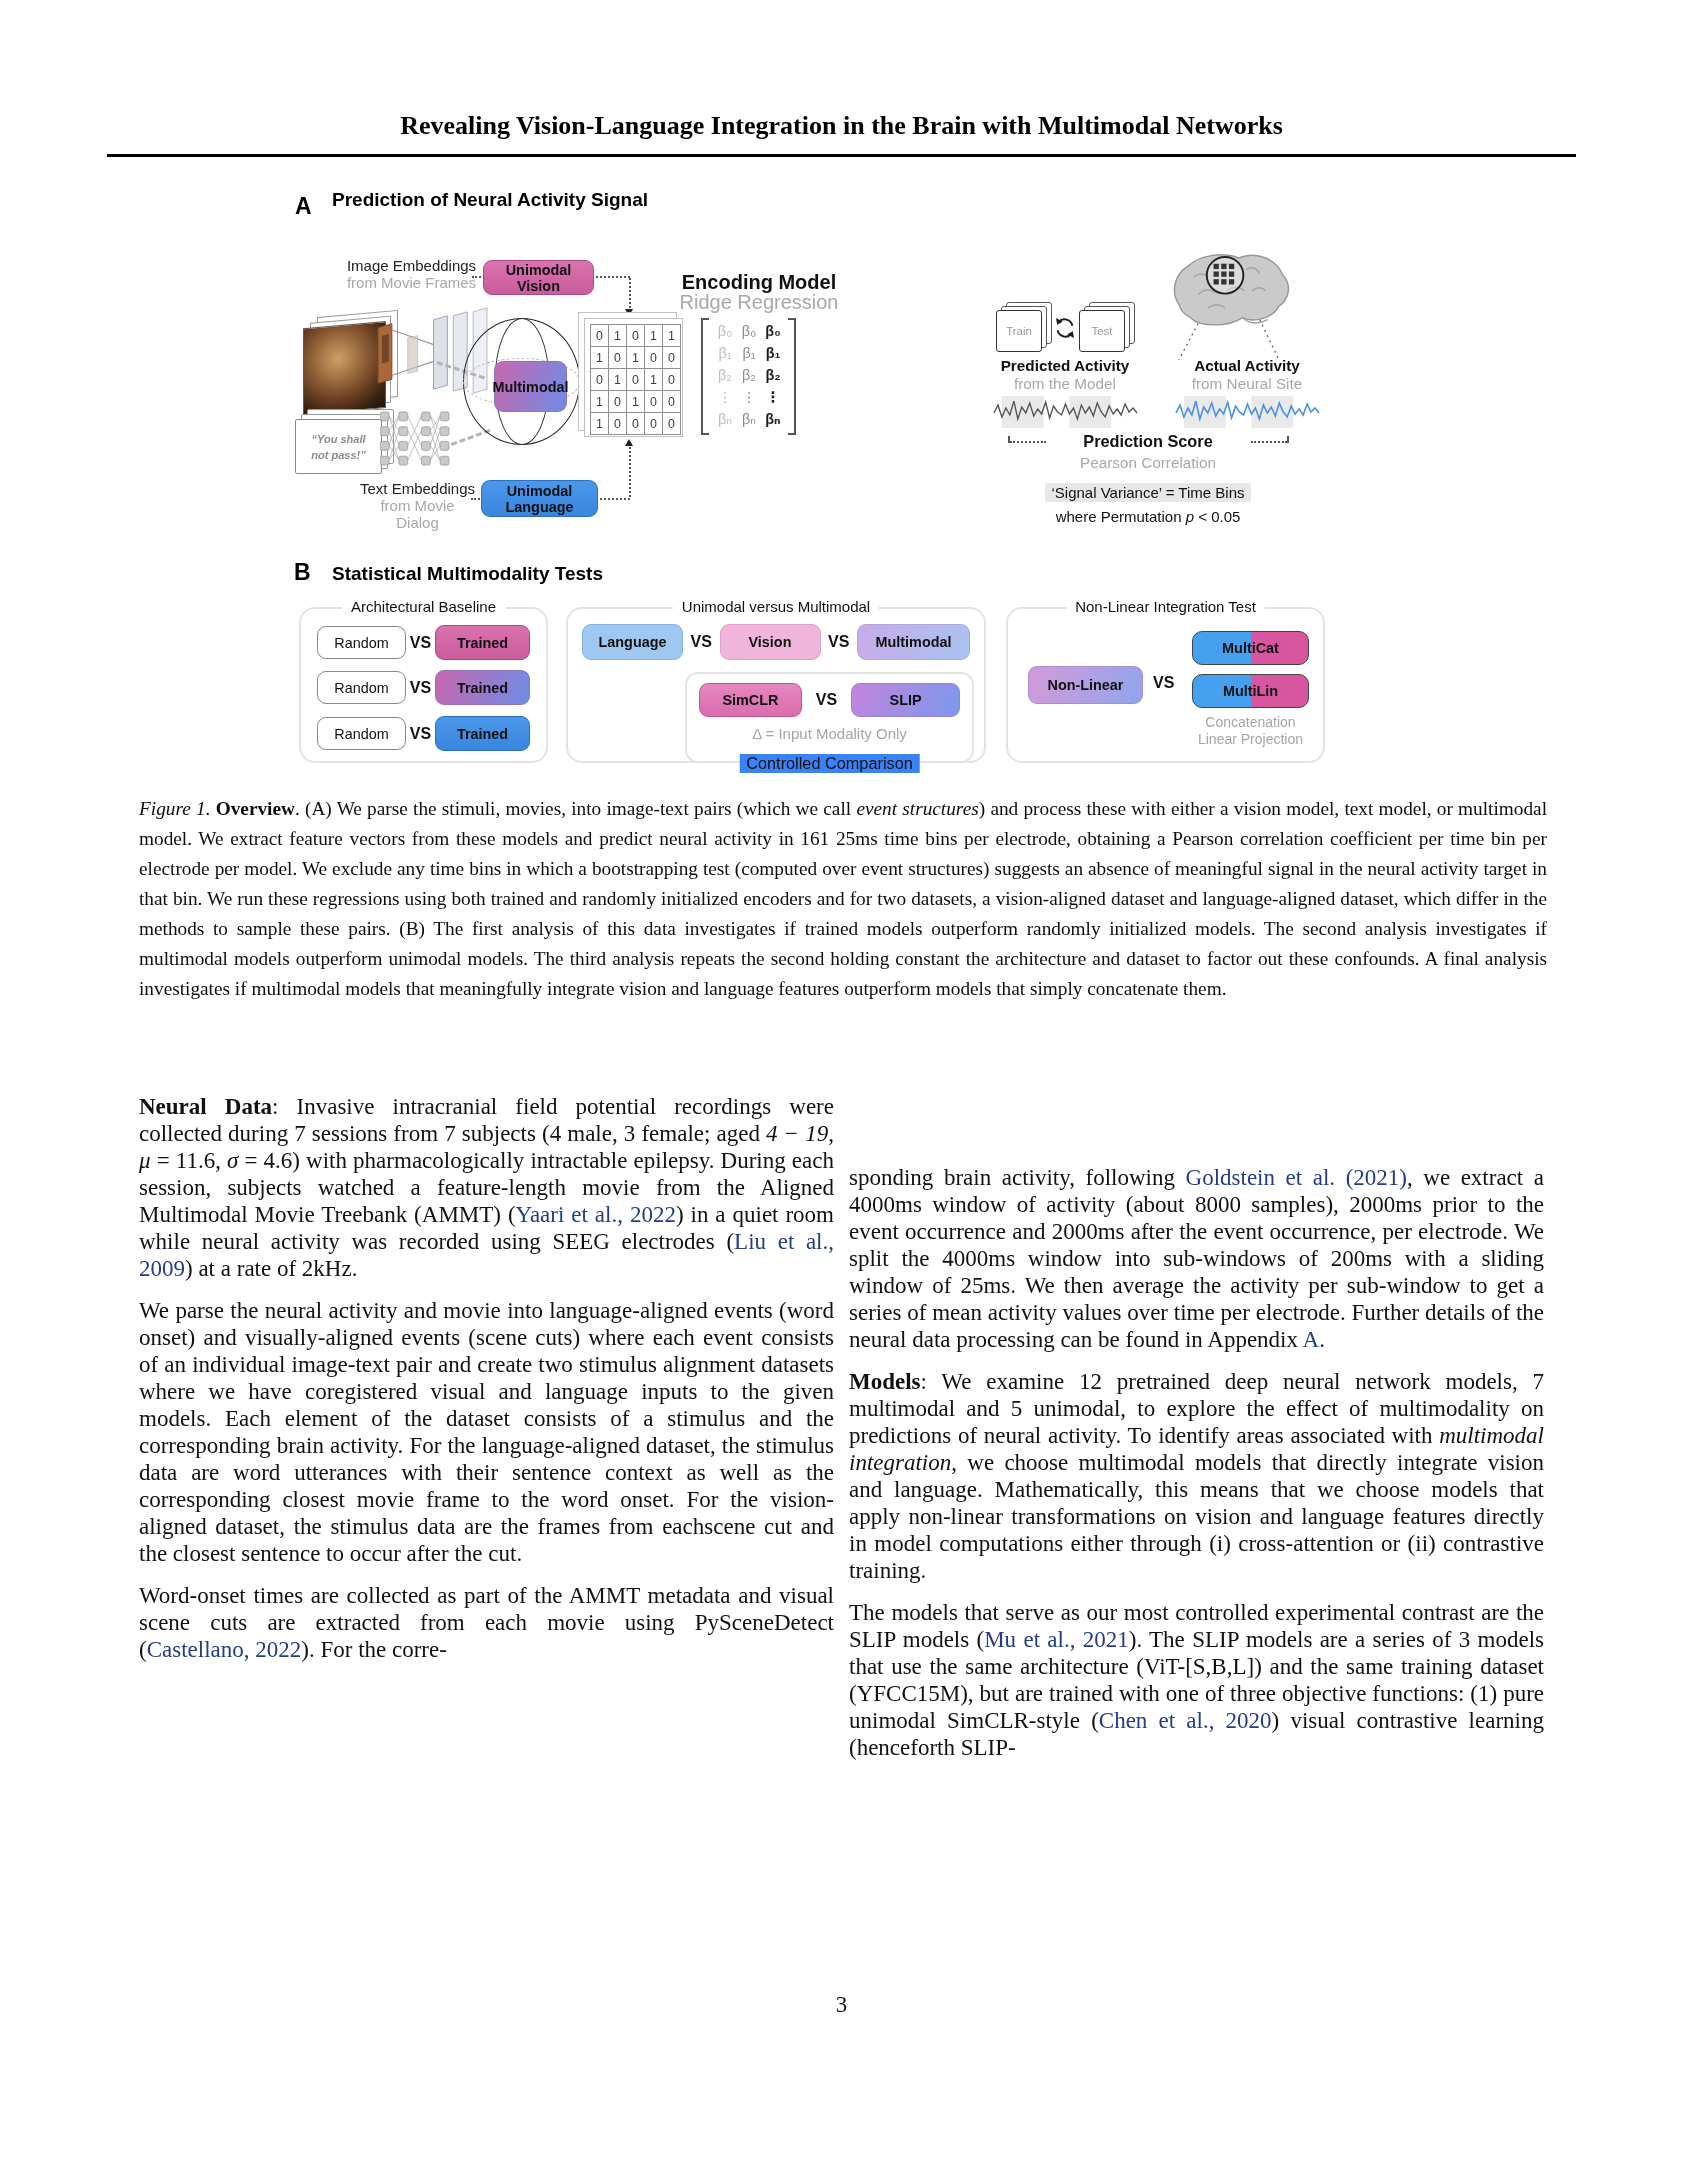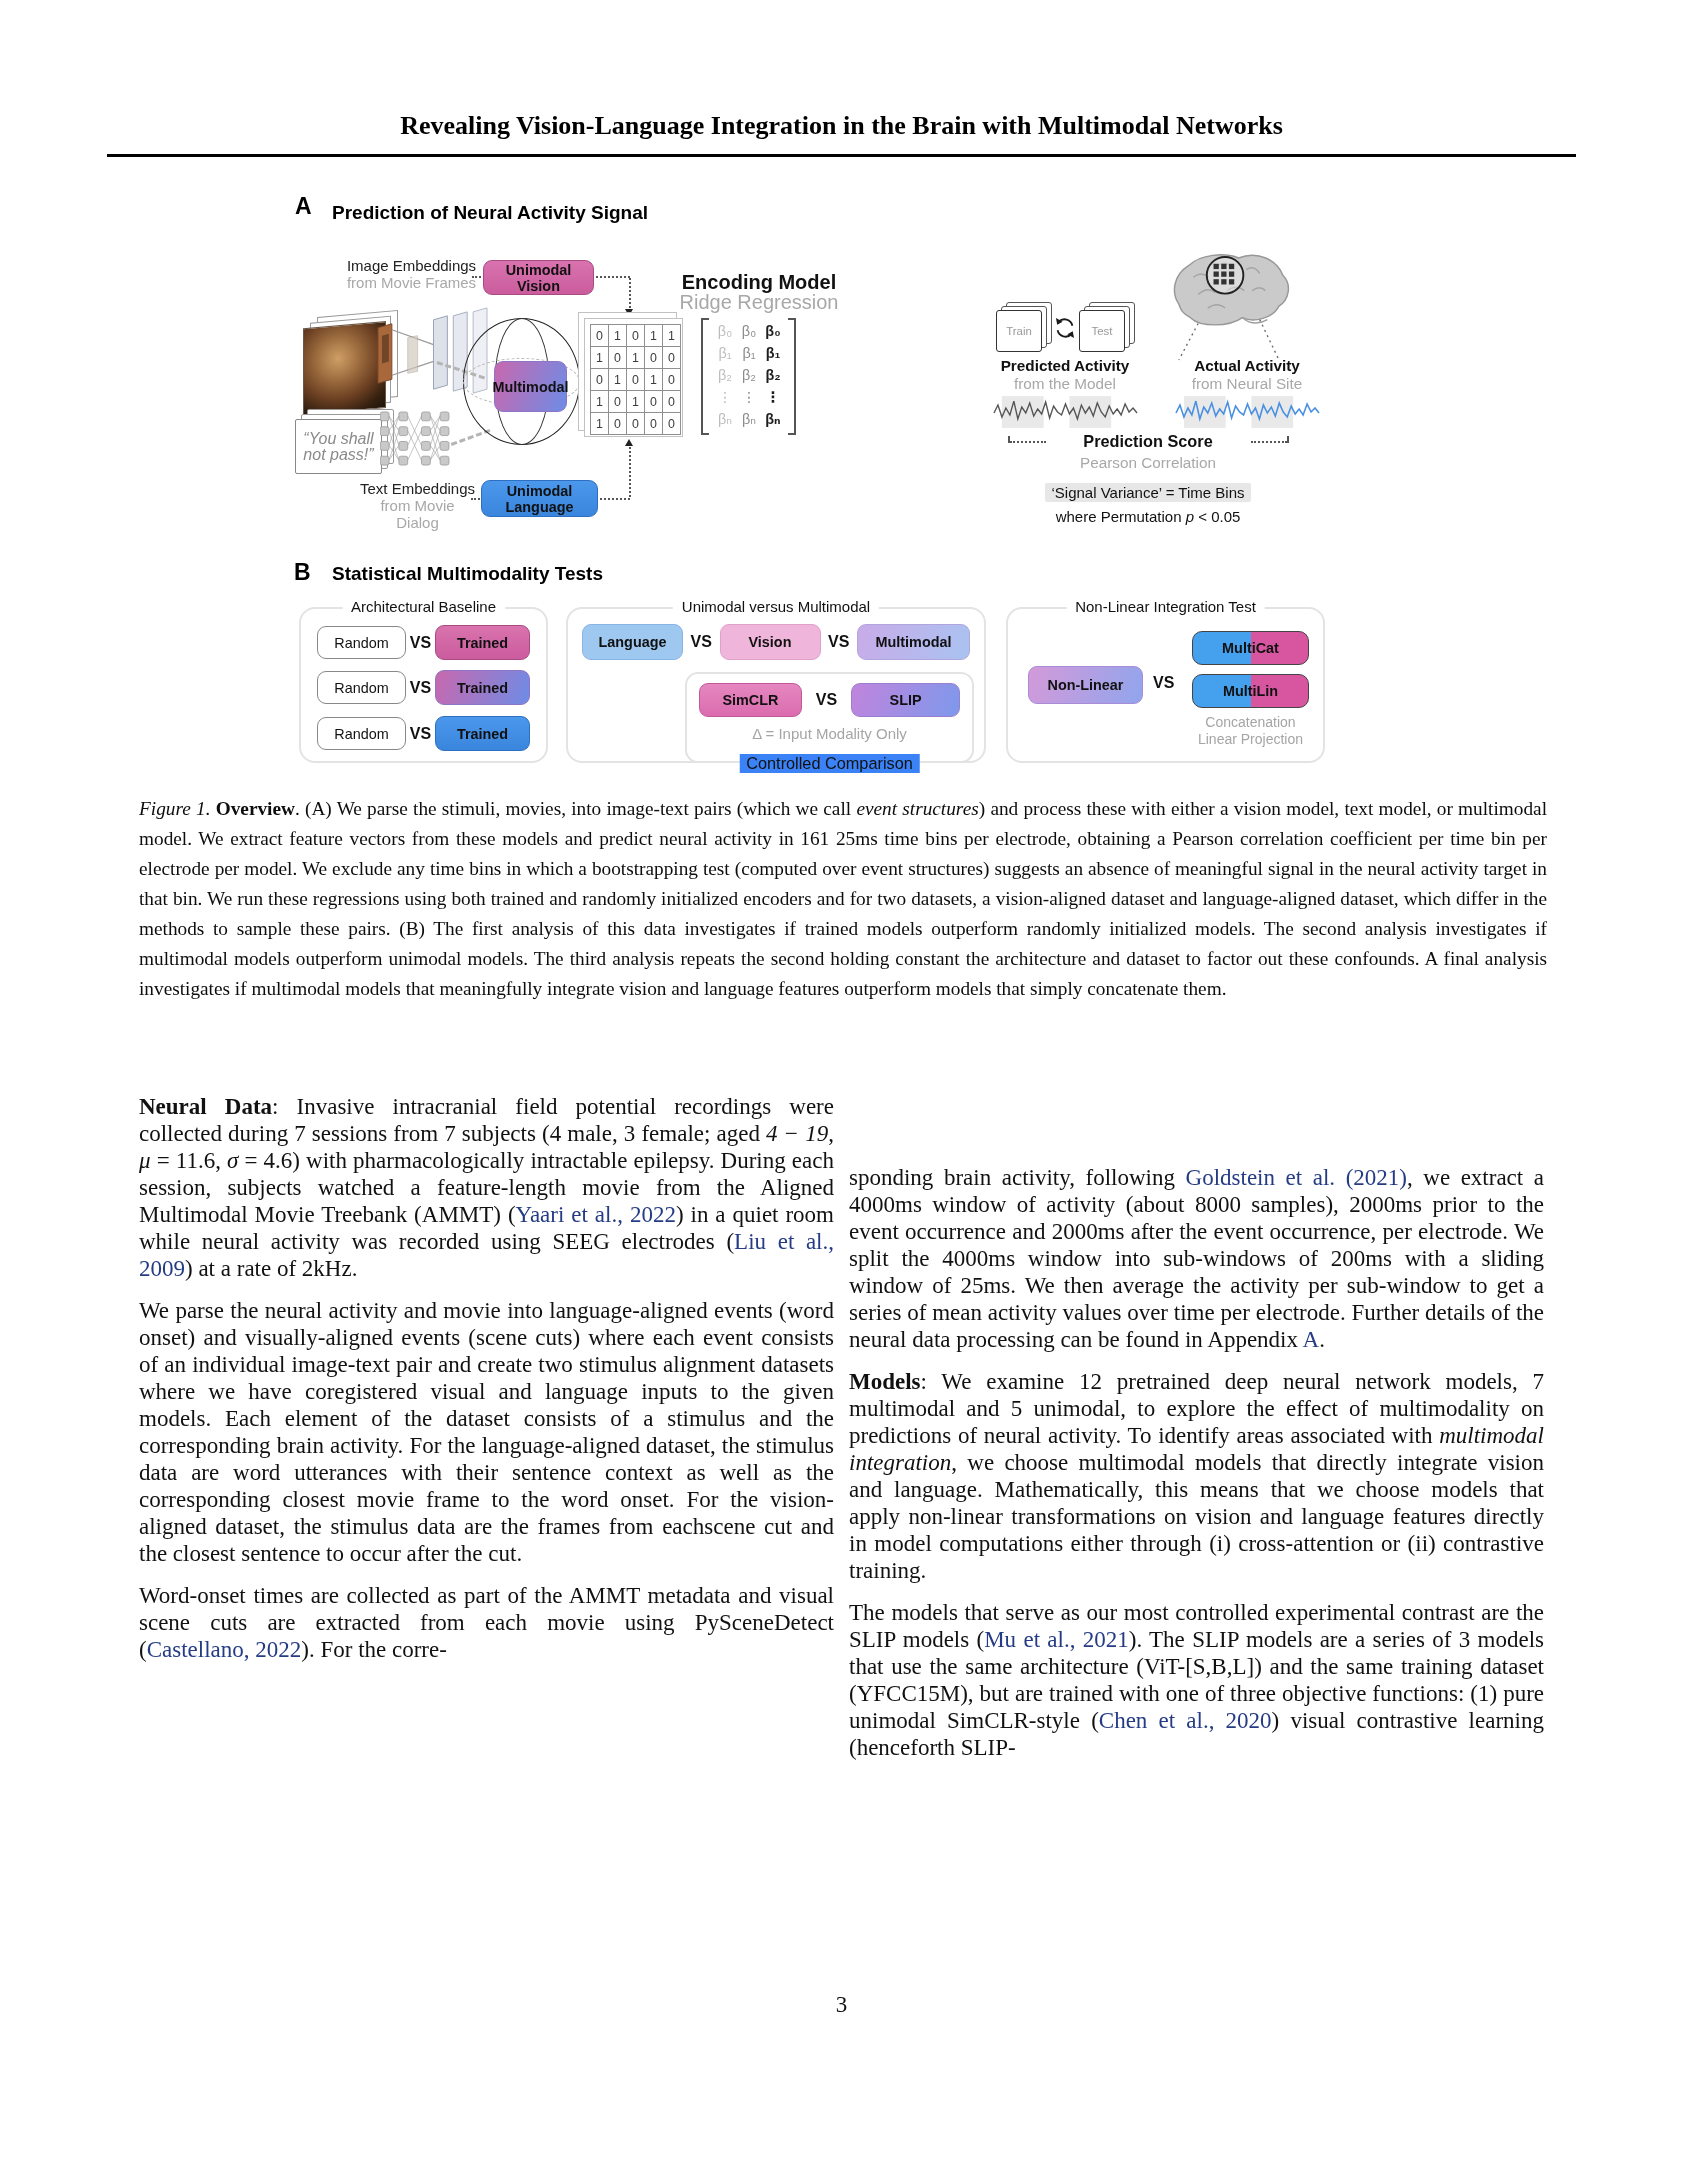--- a/index.html
+++ b/index.html
@@ -48,22 +48,22 @@
       background:radial-gradient(circle at 42% 38%, #cf9f66 0%, #9a6a3d 32%, #6b3f22 58%, #34200f 82%, #20130a 100%);}
   
   .sphere{position:absolute;border:1.7px solid #222;border-radius:50%;}
   .sphere .mer{position:absolute;left:50%;top:-1px;bottom:-1px;width:53px;transform:translateX(-50%);
                border:1.3px solid #333;border-radius:50%;}
   .sphere .eq{position:absolute;top:50%;left:-1px;right:-1px;height:46px;transform:translateY(-50%);
               border:1.1px dashed #b8b8b8;border-radius:50%;}
   
   .qb{position:absolute;background:#fff;border:1.2px solid #999;border-radius:2px;width:85px;height:53px;}
   .qf{position:absolute;background:#fff;border:1.2px solid #888;border-radius:2px;width:85px;height:53px;
-      font-style:italic;color:#8a8a8a;font-size:16px;line-height:16px;display:flex;flex-direction:column;
-      align-items:center;justify-content:center;}
+      font-style:italic;color:#8a8a8a;font-size:11px;line-height:16px;display:flex;flex-direction:column;
+      align-items:center;justify-content:center;font-weight:bold;}
   
   .msheet{position:absolute;width:97px;height:117px;background:#fff;border:1px solid #c2c2c2;}
   .mtab{position:absolute;border-collapse:collapse;background:#fff;}
   .mtab td{width:17px;height:21px;border:1px solid #8f8f8f;text-align:center;
            font-size:12.4px;color:#3d3d3d;padding:0;}
   
   .bk{position:absolute;top:0;width:8px;height:117px;box-sizing:border-box;}
   .bkl{left:0;border-left:2.5px solid #555;border-top:2.5px solid #555;border-bottom:2.5px solid #555;}
   .bkr{right:0;border-right:2.5px solid #555;border-top:2.5px solid #555;border-bottom:2.5px solid #555;}
   .btab{position:absolute;left:12px;top:2px;border-collapse:collapse;}
@@ -101,21 +101,21 @@
 <body>
 
 <div class="page">
 
   <div class="header">Revealing Vision-Language Integration in the Brain with Multimodal Networks</div>
   <div class="rule"></div>
 
   <div class="figure">
 
     <div class="fabs panel-label" style="left:18px;top:20px">A</div>
-    <div class="fabs panel-title" style="left:55px;top:29px">Prediction of Neural Activity Signal</div>
+    <div class="fabs panel-title" style="left:55px;top:16px">Prediction of Neural Activity Signal</div>
 
     <div class="fabs lbl" style="left:69px;top:84px;width:131px">
       <div class="l1">Image Embeddings</div>
       <div class="l2">from Movie Frames</div>
     </div>
     <div class="doth" style="left:195px;top:103px;width:9px"></div>
     <div class="fabs pill pink" style="left:206px;top:87px;width:111px;height:35px">Unimodal Vision</div>
     <div class="doth" style="left:319px;top:103px;width:34px"></div>
     <div class="dotv" style="left:352px;top:105px;height:30px"></div>
     <div class="arrd" style="left:348px;top:136px"></div>

